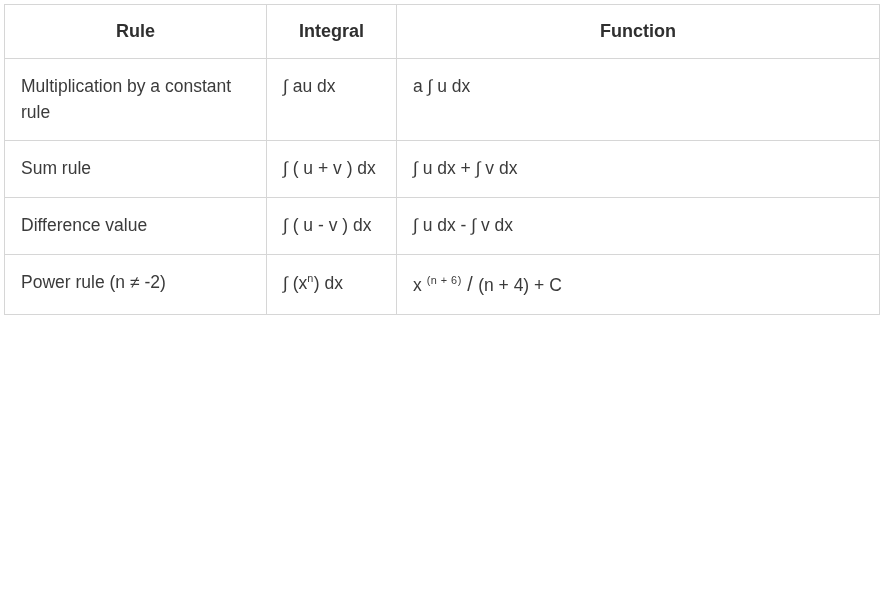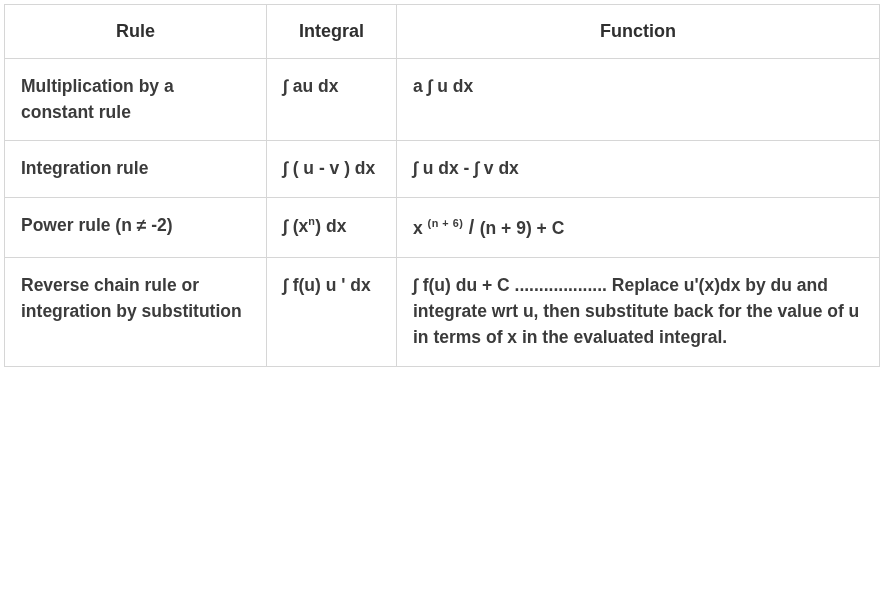--- a/index.html
+++ b/index.html
@@ -36,21 +36,21 @@
   }
   table.rules th {
     font-weight: 700;
     text-align: center;
     color: #2f2f2f;
     font-size: 18px;
     padding: 13px 10px;
   }
   table.rules td {
     text-align: left;
-    font-weight: 700;
+    font-weight: 400;
   }
   .sup {
     font-size: 0.62em;
     vertical-align: super;
     letter-spacing: 0.5px;
   }
   .slash {
     font-size: 1.12em;
   }
 </style>
@@ -71,29 +71,29 @@
         <th>Function</th>
       </tr>
     </thead>
     <tbody>
       <tr>
         <td>Multiplication by a constant rule</td>
         <td>∫ au dx</td>
         <td>a ∫ u dx</td>
       </tr>
       <tr>
-        <td>Integration rule</td>
+        <td>Sum rule</td>
+        <td>∫ ( u + v ) dx</td>
+        <td>∫ u dx + ∫ v dx</td>
+      </tr>
+      <tr>
+        <td>Difference value</td>
         <td>∫ ( u - v ) dx</td>
         <td>∫ u dx - ∫ v dx</td>
       </tr>
       <tr>
         <td>Power rule (n ≠ -2)</td>
         <td><span>∫ (x</span><span class="sup">n</span><span>) dx</span></td>
-        <td><span>x </span><span class="sup">(n + 6)</span><span class="slash"> / </span><span>(n + 9) + C</span></td>
-      </tr>
-      <tr>
-        <td>Reverse chain rule or integration by substitution</td>
-        <td>∫ f(u) u ' dx</td>
-        <td>∫ f(u) du + C ................... Replace u'(x)dx by du and integrate wrt u, then substitute back for the value of u in terms of x in the evaluated integral.</td>
+        <td><span>x </span><span class="sup">(n + 6)</span><span class="slash"> / </span><span>(n + 4) + C</span></td>
       </tr>
     </tbody>
   </table>
 </div>
 
 </body></html>

